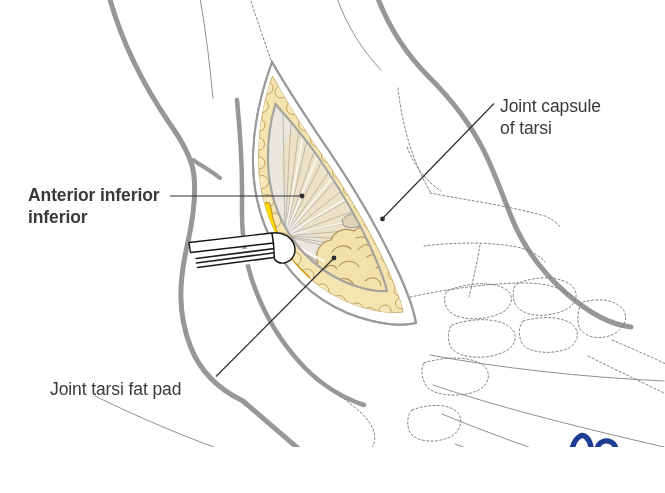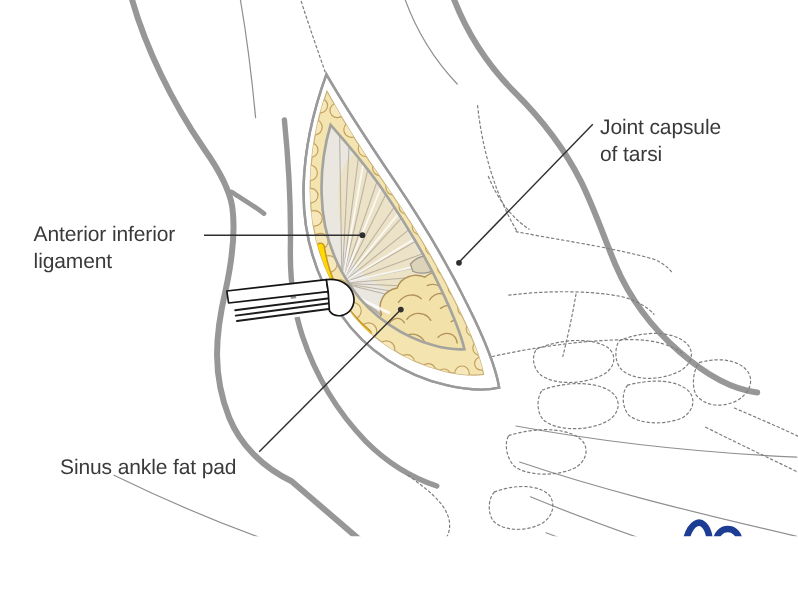--- a/index.html
+++ b/index.html
@@ -204,22 +204,22 @@
     <path d="M569.5,465.5 C570,452 573.5,440 579.5,436.5 C584.5,433.5 589.5,438.5 591,447 C592,453.5 592.5,460 593,465"></path>
     <circle cx="606.5" cy="450.5" r="9.6"></circle>
   </g>
 </svg>
 
 <div class="label" style="left:500px;top:96px;">
   <span class="lbl-line">Joint capsule</span>
   <span class="lbl-line">of tarsi</span>
 </div>
 
-<div class="label" style="left:28px;top:185px;">
+<div class="label" style="left:28px;top:185px;font-weight:bold;">
   <span class="lbl-line">Anterior inferior</span>
-  <span class="lbl-line">ligament</span>
+  <span class="lbl-line">inferior</span>
 </div>
 
 <div class="label" style="left:50px;top:379px;">
-  <span class="lbl-line">Sinus ankle fat pad</span>
+  <span class="lbl-line">Joint tarsi fat pad</span>
 </div>
 
 </div>
 
 </body></html>

